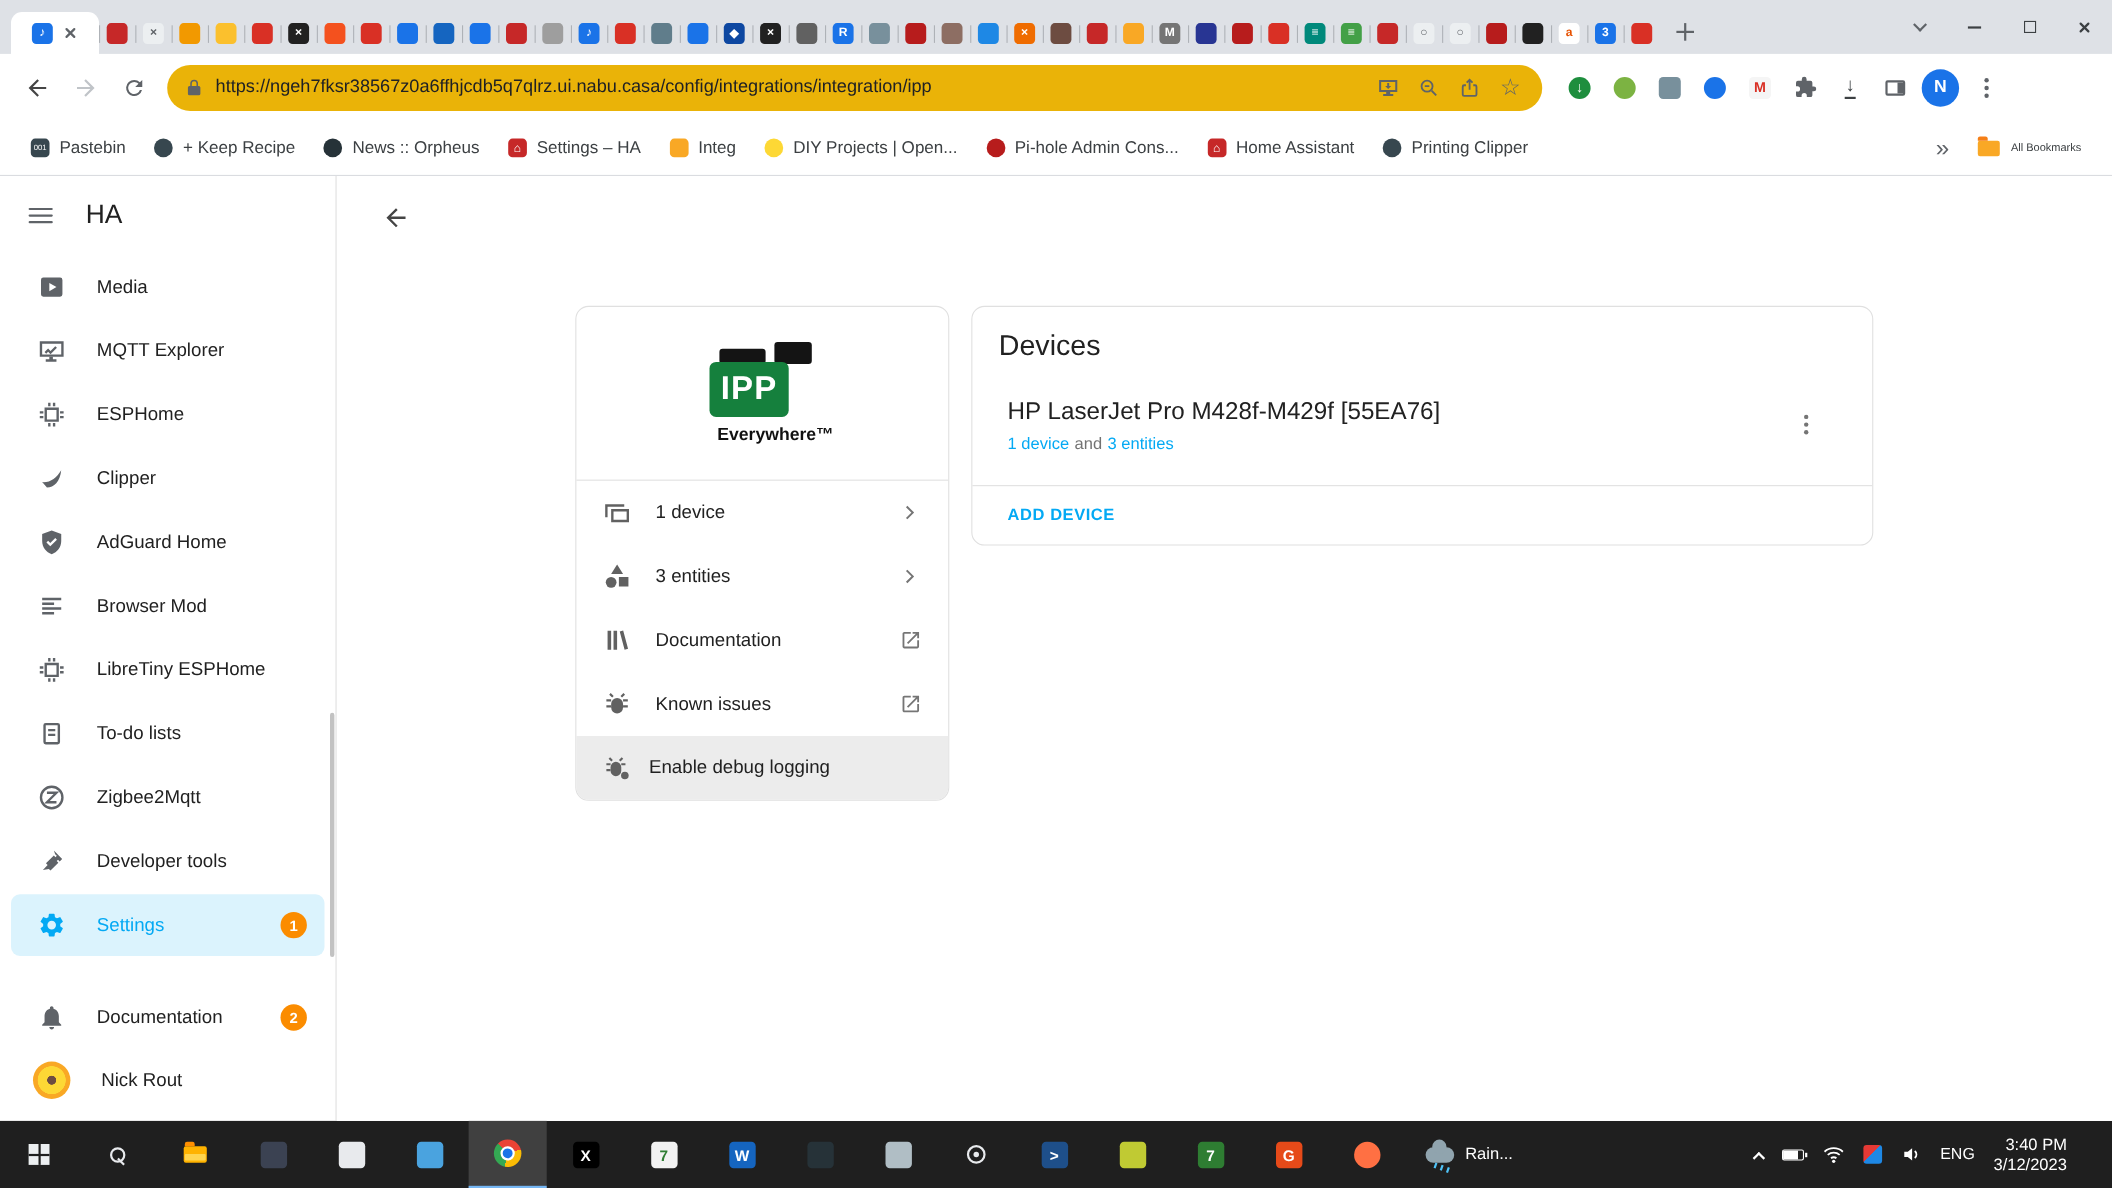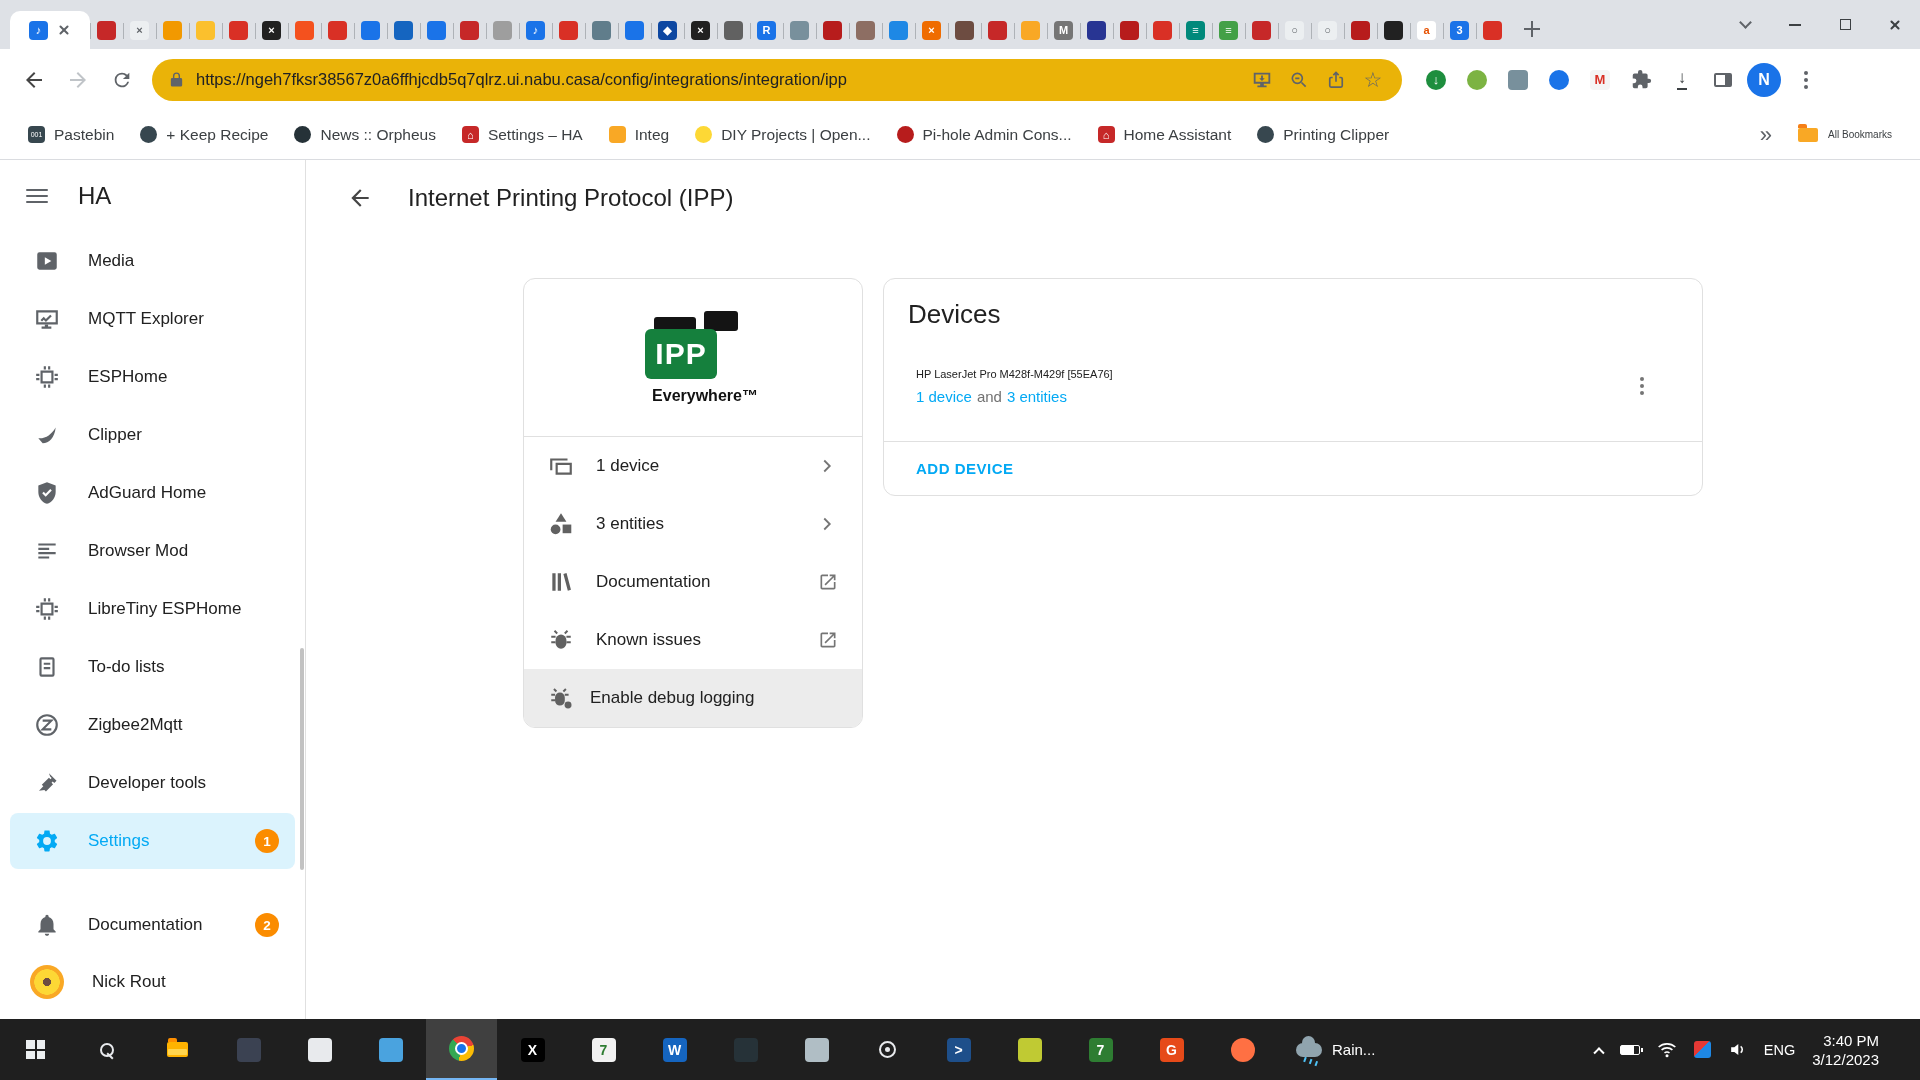--- a/index.html
+++ b/index.html
@@ -87,21 +87,21 @@
   .ipp-lid { position:absolute; top:6px; left:9px; width:42px; height:14px; background:#141414; border-radius:3px; }
   .ipp-top { position:absolute; top:0; right:3px; width:34px; height:20px; background:#141414; border-radius:3px; }
   .ipp-sub { font-weight:bold; font-size:16px; color:#111; margin-top:8px; transform:translateX(12px); }
   .row { height:58px; display:flex; align-items:center; padding:0 24px; gap:22px; font-size:17px; color:#212121; }
   .row .trail { margin-left:auto; display:flex; align-items:center; }
   .row.hl { background:#ececec; border-radius:0 0 11px 11px;gap:16px; }
 
   .devices-card { width:820px; flex:none; min-height:214px; }
   .dc-title { font-size:26px; color:#212121; padding:20px 24px 0; height:52px; font-weight:400; }
   .device-row { min-height:110px; display:flex; align-items:center; padding:0 40px 0 32px; }
-  .dn { font-size:11px; color:#212121; }
+  .dn { font-size:22px; color:#212121; }
   .dl { font-size:15px; margin-top:8px; }
   .dl a { color:#03a9f4; text-decoration:none; }
   .dl .joiner { color:#727272; margin:0 5px; }
   .dots-v { width:4px; height:4px; background:#757575; border-radius:50%; box-shadow:0 -7px 0 #757575, 0 7px 0 #757575; }
   .dots-wrap { margin-left:auto; width:40px; height:40px; display:flex; align-items:center; justify-content:center; }
   .dc-divider { height:1px; background:#e0e0e0; }
   .add-row { height:53px; display:flex; align-items:center; padding-left:32px; }
   .add-btn { background:none; border:none; color:#03a9f4; font-weight:bold; font-size:15px; letter-spacing:0.5px; font-family:inherit; }
 
   
@@ -522,21 +522,20 @@
     <div class="sb-scrollbar"></div>
   </div>
 
   <div class="main">
     <div class="main-header">
       <div class="back-btn">
         <svg width="26" height="26" viewBox="0 0 24 24">
             <path fill="#454545" d="M20 11H7.8l5.6-5.6L12 4l-8 8 8 8 1.4-1.4L7.8 13H20z"></path>
           </svg>
       </div>
-      <span class="page-title">Internet Printing Protocol (IPP)</span>
     </div>
 
     <div class="content">
 
       <div class="card info-card">
         <div class="logo-box">
           <div class="ipp-logo">
             <span class="ipp-lid"></span>
               <span class="ipp-top"></span>
             <span class="ipp-body">

